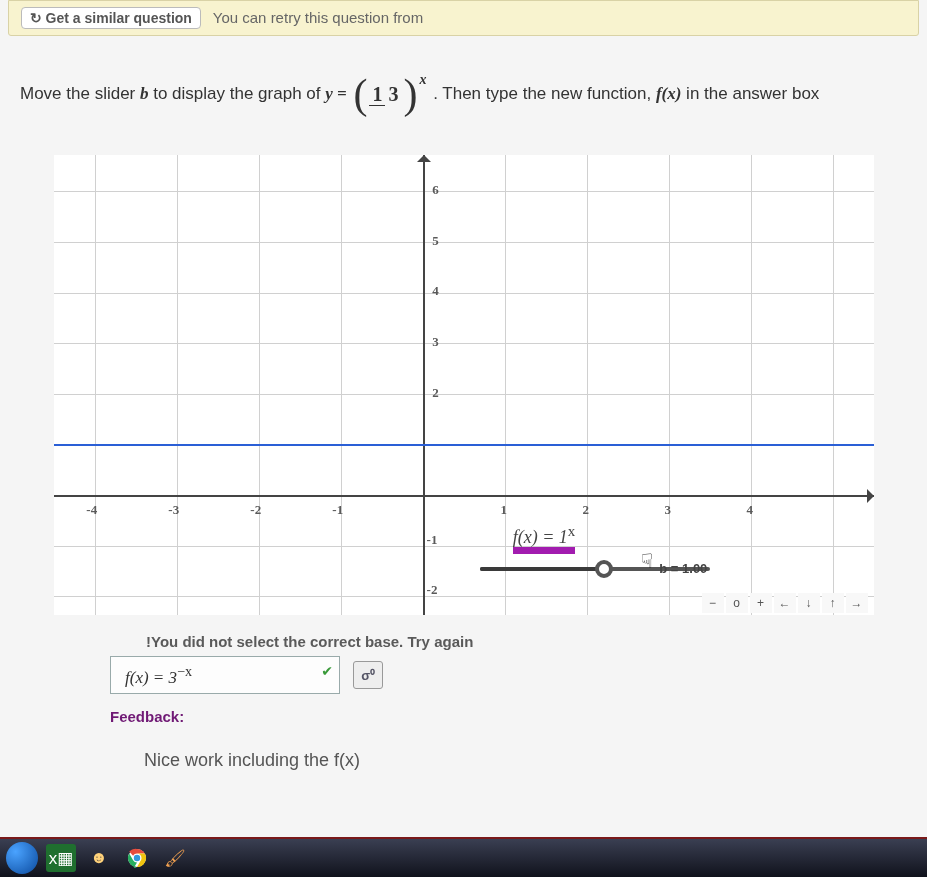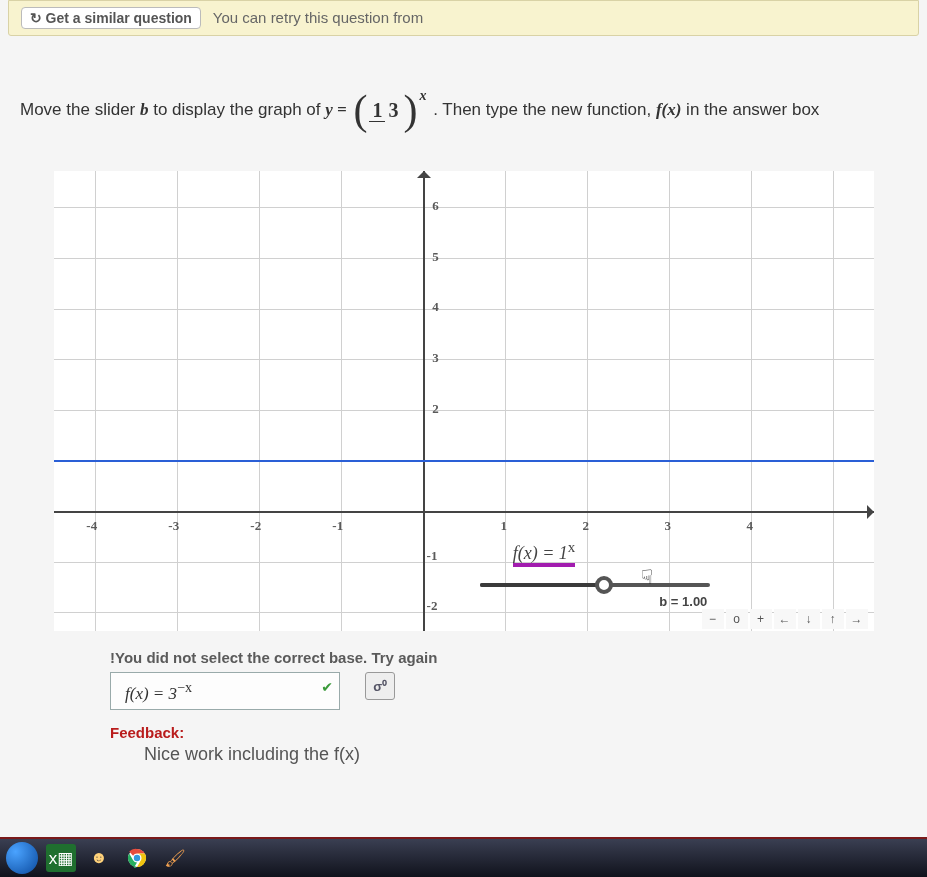--- a/index.html
+++ b/index.html
@@ -27,21 +27,21 @@
     background: #fff;
     border: 1px solid #bbb;
     border-radius: 4px;
     padding: 2px 8px;
     margin-right: 8px;
     color: #555;
     font-weight: bold;
     font-size: 14px;
     text-align: center;
   }
-  .content { padding: 26px 20px 10px; }
+  .content { padding: 10px 20px 10px; }
   .instruction {
     font-size: 17px;
     color: #333;
     margin-bottom: 12px;
     line-height: 2.3;
   }
   .math-i { font-style: italic; font-family: "Times New Roman", serif; }
   .fraction-box {
     display: inline-block;
     vertical-align: middle;
@@ -103,21 +103,21 @@
     left: 0;
   }
   .func-label {
     position: absolute;
     font-family: "Times New Roman", serif;
     font-size: 18px;
     color: #444;
     font-style: italic;
   }
   .func-label .up { font-style: normal; }
-  .underline { border-bottom: 4px solid #a21caf; margin-top: 8px; }
+  .underline { border-bottom: 7px solid #a21caf; margin-top: 8px; }
   .slider-wrap {
     position: absolute;
     width: 230px;
     height: 32px;
   }
   .slider-track {
     position: absolute;
     height: 4px;
     background: #555;
     top: 12px;
@@ -151,41 +151,40 @@
     color: #333;
   }
   .slider-label {
     position: absolute;
     left: 78%;
     top: 6px;
     font-size: 13px;
     font-weight: bold;
     color: #444;
     white-space: nowrap;
-    margin-top: 17px;
   }
   .toolbar {
     position: absolute;
     bottom: 2px;
     right: 6px;
     display: flex;
     gap: 2px;
   }
   .tb-btn {
     width: 22px; height: 20px;
     background: #f8f8f8;
     font-size: 12px;
     color: #555;
     display: flex; align-items: center; justify-content: center;
     cursor: pointer;
   }
   .feedback-area { padding: 0 60px 0 90px; font-size: 15px; color: #555; }
-  .err-line { font-weight: bold; color: #5a5a5a; margin-bottom: 6px; }
+  .err-line { font-weight: bold; color: #5a5a5a; margin-bottom: 6px; margin-left: 36px; }
   .hint-line { margin-bottom: 16px; }
-  .answer-row { display: flex; align-items: flex-start; gap: 25px; margin-bottom: 14px; }
+  .answer-row { display: flex; align-items: center; gap: 13px; margin-bottom: 14px; }
   .answer-box {
     border: 1px solid #9aa;
     background: #fdfdfd;
     padding: 6px 14px;
     width: 230px;
     font-family: "Times New Roman", serif;
     font-size: 17px;
     font-style: italic;
     color: #333;
     position: relative;
@@ -201,21 +200,21 @@
     width: 30px; height: 28px;
     border: 1px solid #999;
     background: #eee;
     border-radius: 3px;
     display: flex; align-items: center; justify-content: center;
     font-size: 13px;
     font-weight: bold;
     color: #556;
     cursor: pointer;
   }
-  .fb-head { font-weight: bold; color: #b91c1c; margin-bottom: 0; }
+  .fb-head { font-weight: bold; color: #701a75; margin-bottom: 22px; }
   .fb-list { padding-left: 34px; font-size: 18px; line-height: 1.5; }
   .taskbar {
     position: absolute;
     left: 0; right: 0; bottom: 0;
     height: 40px;
     background: linear-gradient(#3a3f52, #10121c);
     border-top: 2px solid #7a1a1a;
     display: flex;
     align-items: center;
     padding: 0 6px;

